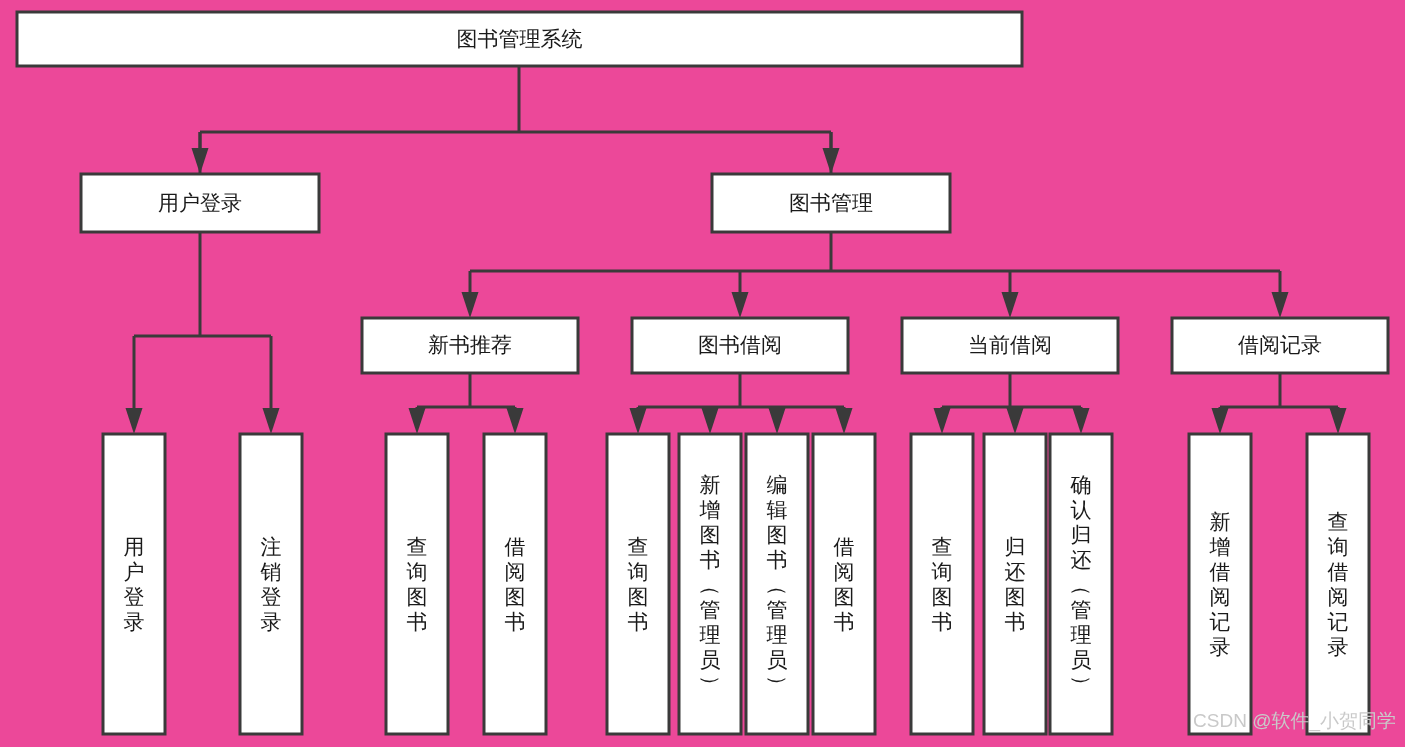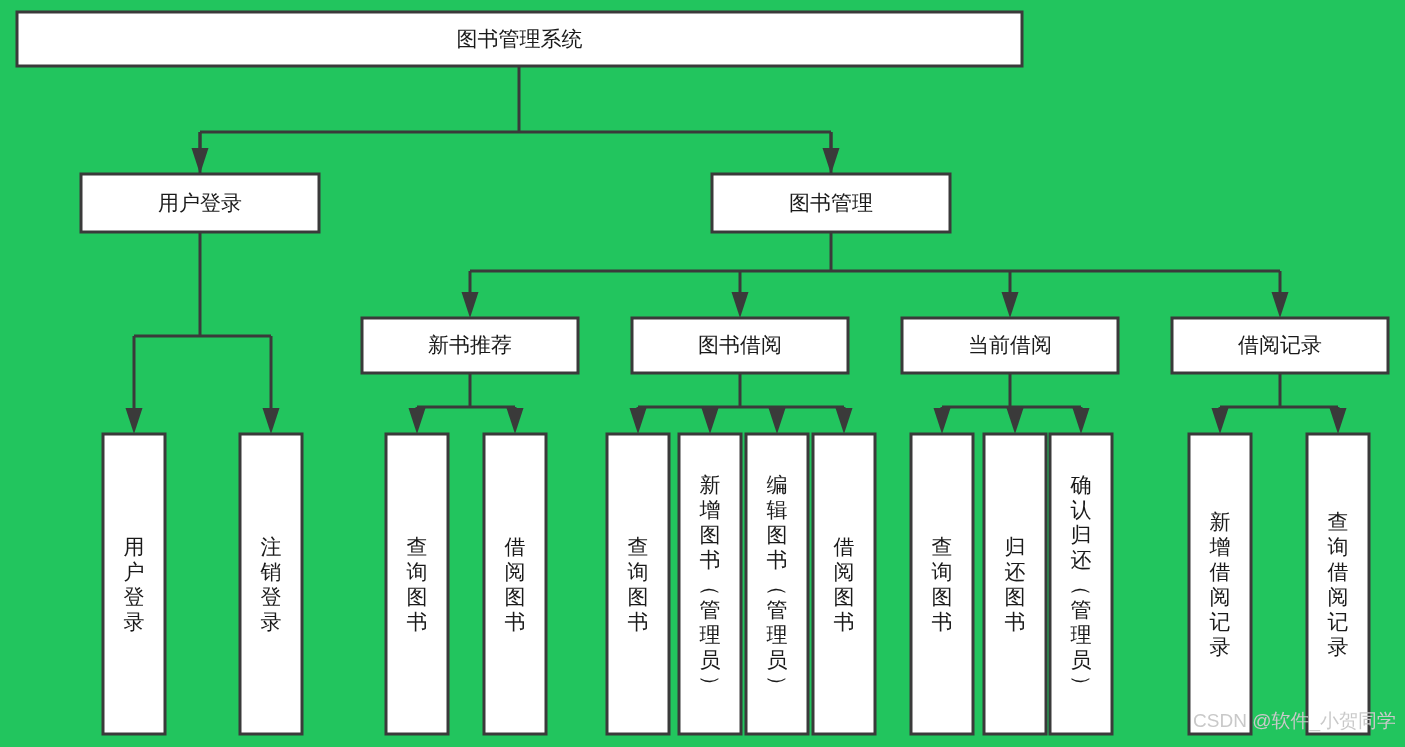--- a/index.html
+++ b/index.html
@@ -8,21 +8,21 @@
     padding: 0;
     background: #ffffff;
   }
   body {
     font-family: "Liberation Sans", "DejaVu Sans", sans-serif;
   }
   #diagram-root {
     position: relative;
     width: 1405px;
     height: 747px;
-    background: #22c55e;
+    background: #ec4899;
     overflow: hidden;
   }
   svg#flowchart {
     position: absolute;
     left: 0;
     top: 0;
     width: 1405px;
     height: 747px;
     display: block;
   }

